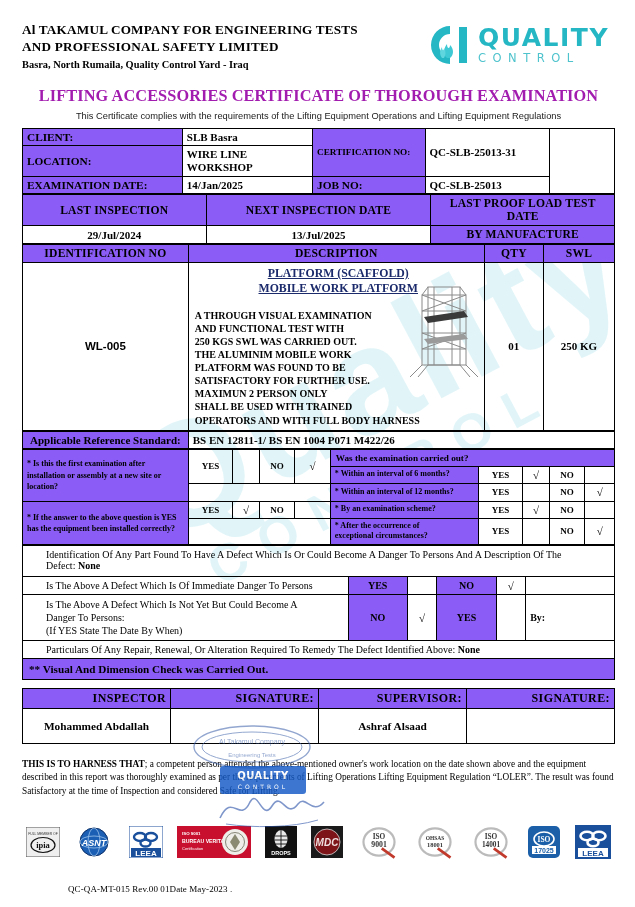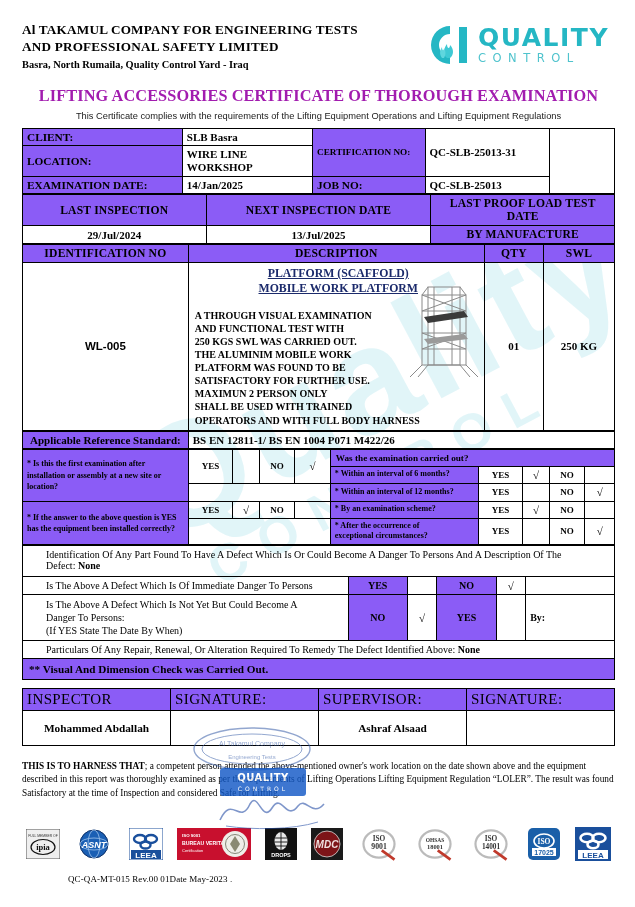--- a/index.html
+++ b/index.html
@@ -69,21 +69,21 @@
   .qtxt{font-size:8px;font-weight:700;line-height:1.4;padding:3px 4px;}
   .qtxt-r{font-size:8px;font-weight:700;line-height:1.35;padding:2px 4px;}
   .ynr{text-align:center;font-size:9px;font-weight:700;}
   .tick{text-align:center;font-size:11px;font-weight:700;}
   .banner{font-size:9.2px;font-weight:700;padding:3px 5px;}
   .stmt{font-size:10px;padding:3px 23px;}
   .stmt-b{font-size:11.2px;font-weight:700;padding:4px 6px;}
   .blue-cell{background:#0f6fd1;color:#fff;text-align:center;font-weight:700;font-size:11px;}
 
   
-  .sig-h{font-weight:400;text-align:left;font-size:15px;letter-spacing:.4px;}
+  .sig-h{font-weight:700;text-align:right;font-size:12px;letter-spacing:.4px;}
   .sig-v{font-weight:700;text-align:center;font-size:11.3px;height:30px;}
 
   .certify{
     font-size:9.3px;line-height:1.42;margin-top:14px;position:relative;
   }
   .certify b{font-weight:700;}
   .stamp-blue{
     position:absolute;left:198px;top:8px;width:86px;height:28px;
     background:#1359c6;opacity:.82;border-radius:3px;
     display:flex;flex-direction:column;align-items:center;justify-content:center;
@@ -95,21 +95,21 @@
     position:absolute;left:190px;top:30px;width:120px;height:40px;opacity:.6;
   }
   .sig-scribble-up{
     position:absolute;left:165px;top:-34px;width:130px;height:46px;opacity:.55;
   }
 
   
   .logos{display:flex;align-items:center;justify-content:space-between;margin-top:26px;padding:0 4px;}
   .lg{flex:none;}
   .seal{width:42px;height:36px;}
-  .footer-code{font-size:9px;margin-top:8px;padding-left:46px;letter-spacing:.1px;}
+  .footer-code{font-size:9px;margin-top:20px;padding-left:46px;letter-spacing:.1px;}
 </style>
 </head>
 <body>
 
 <div class="page">
 
   <div class="watermark">
     <span>Quality</span>
     <small>CONTROL</small>
   </div>

